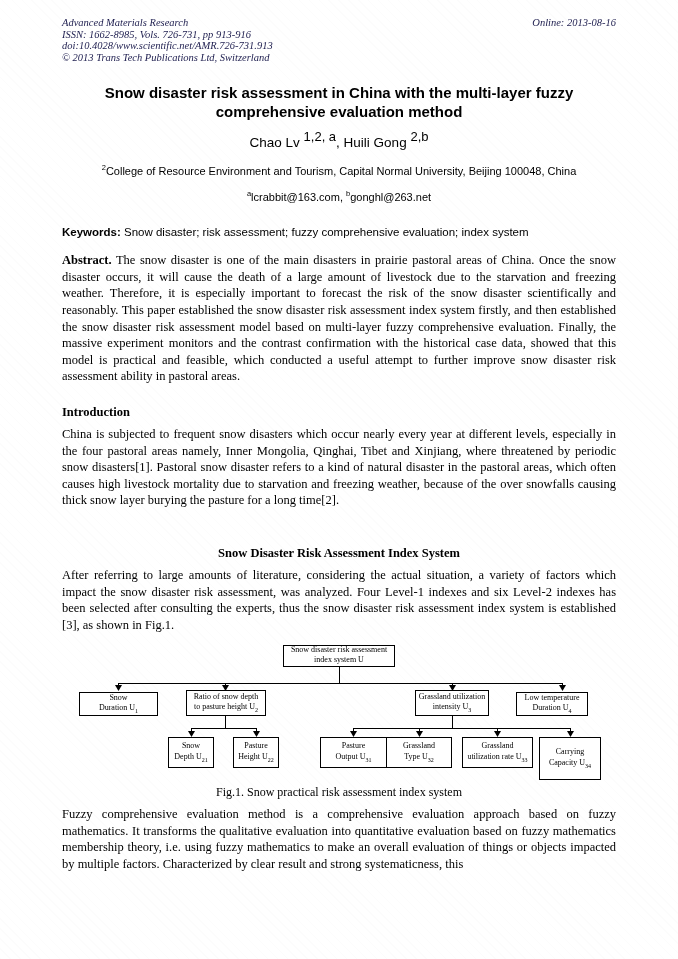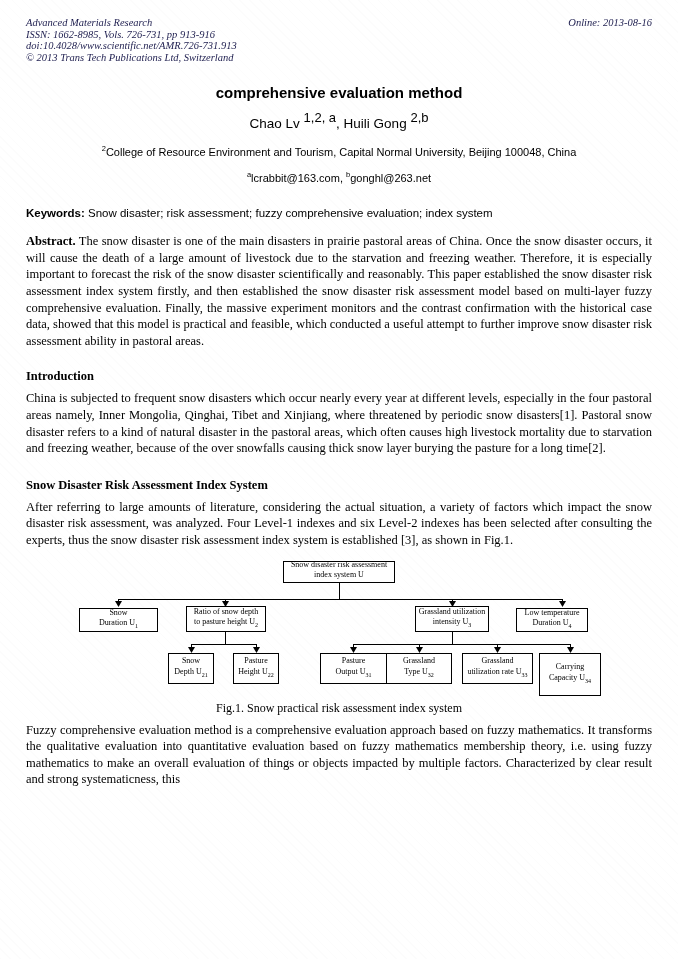--- a/index.html
+++ b/index.html
@@ -7,21 +7,21 @@
   .page {
     position: relative;
     width: 678px;
     height: 959px;
     margin: 0 auto;
     background: #ffffff;
     background-image: repeating-linear-gradient(45deg, rgba(0,0,0,0.012) 0 1px, transparent 1px 7px);
     color: #000;
     overflow: hidden;
   }
-  .content { padding: 0 26px; }
+  .content { padding: 0 62px; }
 
   
   .hdr {
     display: flex;
     justify-content: space-between;
     align-items: flex-start;
     padding-top: 17px;
     font: italic 10.5px/11.6px "Liberation Serif", "DejaVu Serif", serif;
     color: #1d1d4e;
   }
@@ -59,21 +59,21 @@
   .body-p {
     margin: 6px 0 0 0;
     font: 12.5px/16.6px "Liberation Serif", "DejaVu Serif", serif;
     text-align: justify;
   }
   .abstract-p { margin-top: 13px; }
   .sec-h {
     margin: 19px 0 0 0;
     font: bold 12.5px/16px "Liberation Serif", "DejaVu Serif", serif;
   }
-  .sec-h.mt20 { margin-top: 20px; }
+  .sec-h.mt20 { margin-top: 36px; text-align: center; }
   .sec-h.mt22 { margin-top: 22px; }
 
   
   .diagram {
     position: relative;
     width: 554px;
     height: 128px;
     margin: 10px auto 0 auto;
     font: 8px/10px "Liberation Serif", "DejaVu Serif", serif;
   }
@@ -110,20 +110,21 @@
       <div class="hdr-left">
         <div>Advanced Materials Research</div>
         <div>ISSN: 1662-8985, Vols. 726-731, pp 913-916</div>
         <div>doi:10.4028/www.scientific.net/AMR.726-731.913</div>
         <div>© 2013 Trans Tech Publications Ltd, Switzerland</div>
       </div>
       <div class="hdr-right">Online: 2013-08-16</div>
     </div>
 
     <div class="title-block">
+      <div class="title-line">Snow disaster risk assessment in China with the multi-layer fuzzy</div>
       <div class="title-line">comprehensive evaluation method</div>
     </div>
 
     <div class="authors"><span>Chao Lv </span><sup>1,2, a</sup><span>, </span><span>Huili Gong </span><sup>2,b</sup></div>
 
     <div class="affil"><sup>2</sup><span>College of Resource Environment and Tourism, Capital Normal University, Beijing 100048, China</span></div>
     <div class="affil"><sup>a</sup><span>lcrabbit@163.com, </span><sup>b</sup><span>gonghl@263.net</span></div>
 
     <p class="kw"><b>Keywords:</b><span> Snow disaster; risk assessment; fuzzy comprehensive evaluation; index system</span></p>
 

